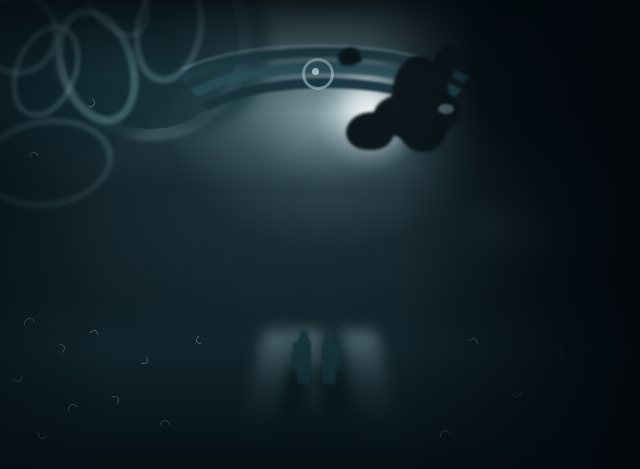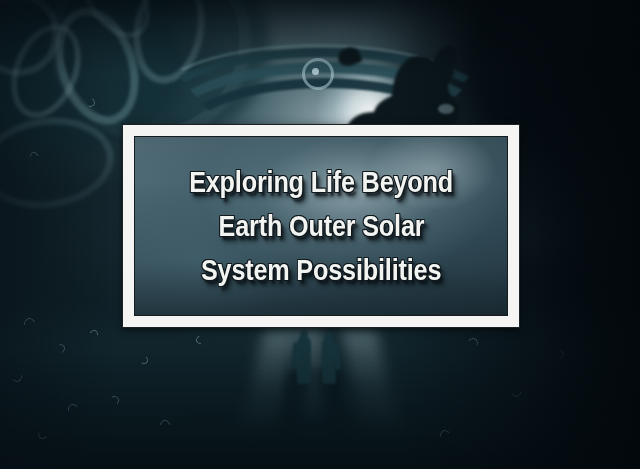--- a/index.html
+++ b/index.html
@@ -254,21 +254,14 @@
     <div class="speck" style="left:556px;top:350px;width:6px;height:6px;transform:rotate(130deg);"></div>
     <div class="speck" style="left:440px;top:430px;width:8px;height:8px;transform:rotate(20deg);"></div>
     <div class="speck" style="left:596px;top:412px;width:7px;height:7px;transform:rotate(280deg);"></div>
     <div class="speck" style="left:86px;top:98px;width:7px;height:7px;transform:rotate(160deg);"></div>
     <div class="speck" style="left:30px;top:152px;width:6px;height:6px;transform:rotate(40deg);"></div>
   </div>
 
   <div class="layer" id="bg-vig"></div>
   <div class="layer" id="noise"></div>
 
-  <div id="title-card">
-    <div id="title-inner">
-      <div class="tline">Exploring Life Beyond</div>
-      <div class="tline">Earth Outer Solar</div>
-      <div class="tline">System Possibilities</div>
-    </div>
-  </div>
 
 </div>
 
 </body></html>

